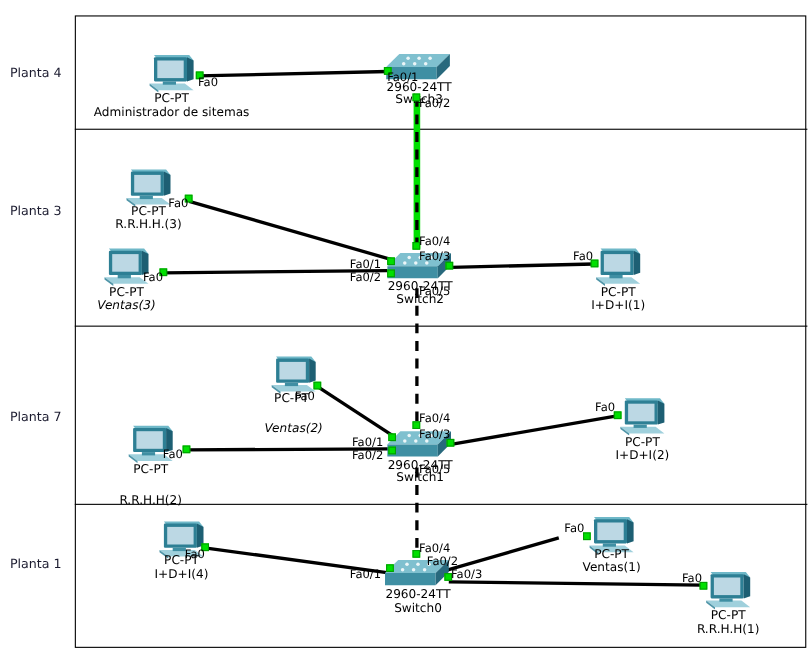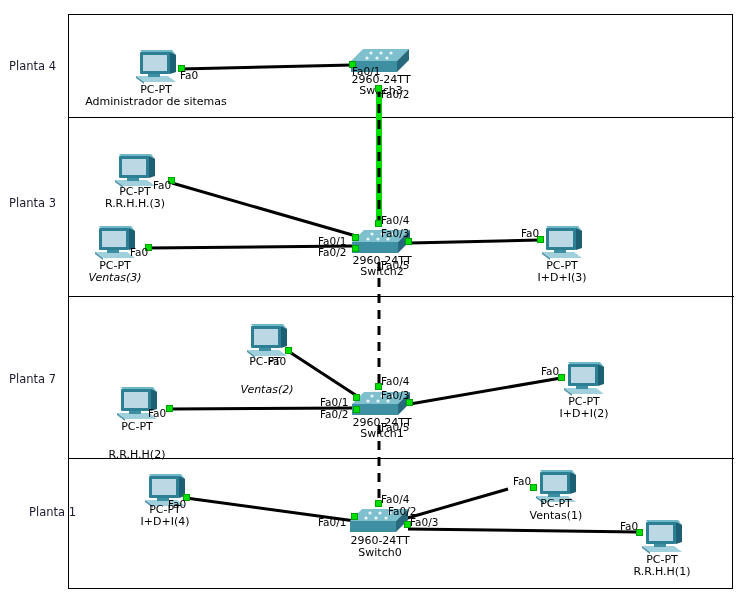--- a/index.html
+++ b/index.html
@@ -41,23 +41,23 @@
 <body>
 
 <div id="canvas">
 
   <div class="frame"></div>
   <div class="sep" style="top:117px;"></div>
   <div class="sep" style="top:296px;"></div>
   <div class="sep" style="top:458px;"></div>
 
   <div class="floor-label" style="left:9px;top:59px;">Planta 4</div>
-  <div class="floor-label" style="left:9px;top:196px;">Planta 3</div>
+  <div class="floor-label" style="left:9px;top:184px;">Planta 3</div>
   <div class="floor-label" style="left:9px;top:372px;">Planta 7</div>
-  <div class="floor-label" style="left:9px;top:505px;margin-left:20px;">Planta 1</div>
+  <div class="floor-label" style="left:9px;top:505px;">Planta 1</div>
 
   <svg id="links">
 
     <line x1="180" y1="69" x2="352" y2="65" stroke="#000" stroke-width="3"></line>
 
     <line x1="379" y1="92" x2="379" y2="226" stroke="#00e000" stroke-width="6"></line>
     <line x1="379" y1="88" x2="379" y2="232" stroke="#000" stroke-width="3" stroke-dasharray="9,7"></line>
 
     <line x1="172" y1="183" x2="356" y2="236" stroke="#000" stroke-width="3"></line>
     <line x1="148" y1="248" x2="352" y2="246" stroke="#000" stroke-width="3"></line>
@@ -174,21 +174,21 @@
     <svg class="pc-ico" viewBox="0 0 44 38">
       <polygon points="6,4 38,4 42,9 10,9" fill="#6fb8c8"></polygon>
       <rect x="6" y="6" width="30" height="22" rx="1" fill="#2d7f94"></rect>
       <rect x="9" y="9" width="24" height="16" fill="#bcd8e4"></rect>
       <polygon points="36,6 42,9 42,26 36,28" fill="#1d5f73"></polygon>
       <polygon points="2,30 34,30 42,36 10,36" fill="#9fd0dc"></polygon>
       <polygon points="2,30 10,36 10,38 2,32" fill="#4f95a8"></polygon>
       <rect x="14" y="28" width="12" height="3" fill="#3f8fa3"></rect>
     </svg>
     <div class="devlabel" style="left:-20px;top:38px;width:84px;">PC-PT</div>
-    <div class="devlabel" style="left:-24px;top:50px;width:92px;">I+D+I(3)</div>
+    <div class="devlabel" style="left:-24px;top:50px;width:92px;">I+D+I(1)</div>
   </div>
   <div class="dot" style="left:537px;top:236px;"></div>
   <div class="port" style="left:521px;top:228px;">Fa0</div>
 
   <div class="node" style="left:245px;top:320px;">
     <svg class="pc-ico" viewBox="0 0 44 38">
       <polygon points="6,4 38,4 42,9 10,9" fill="#6fb8c8"></polygon>
       <rect x="6" y="6" width="30" height="22" rx="1" fill="#2d7f94"></rect>
       <rect x="9" y="9" width="24" height="16" fill="#bcd8e4"></rect>
       <polygon points="36,6 42,9 42,26 36,28" fill="#1d5f73"></polygon>

